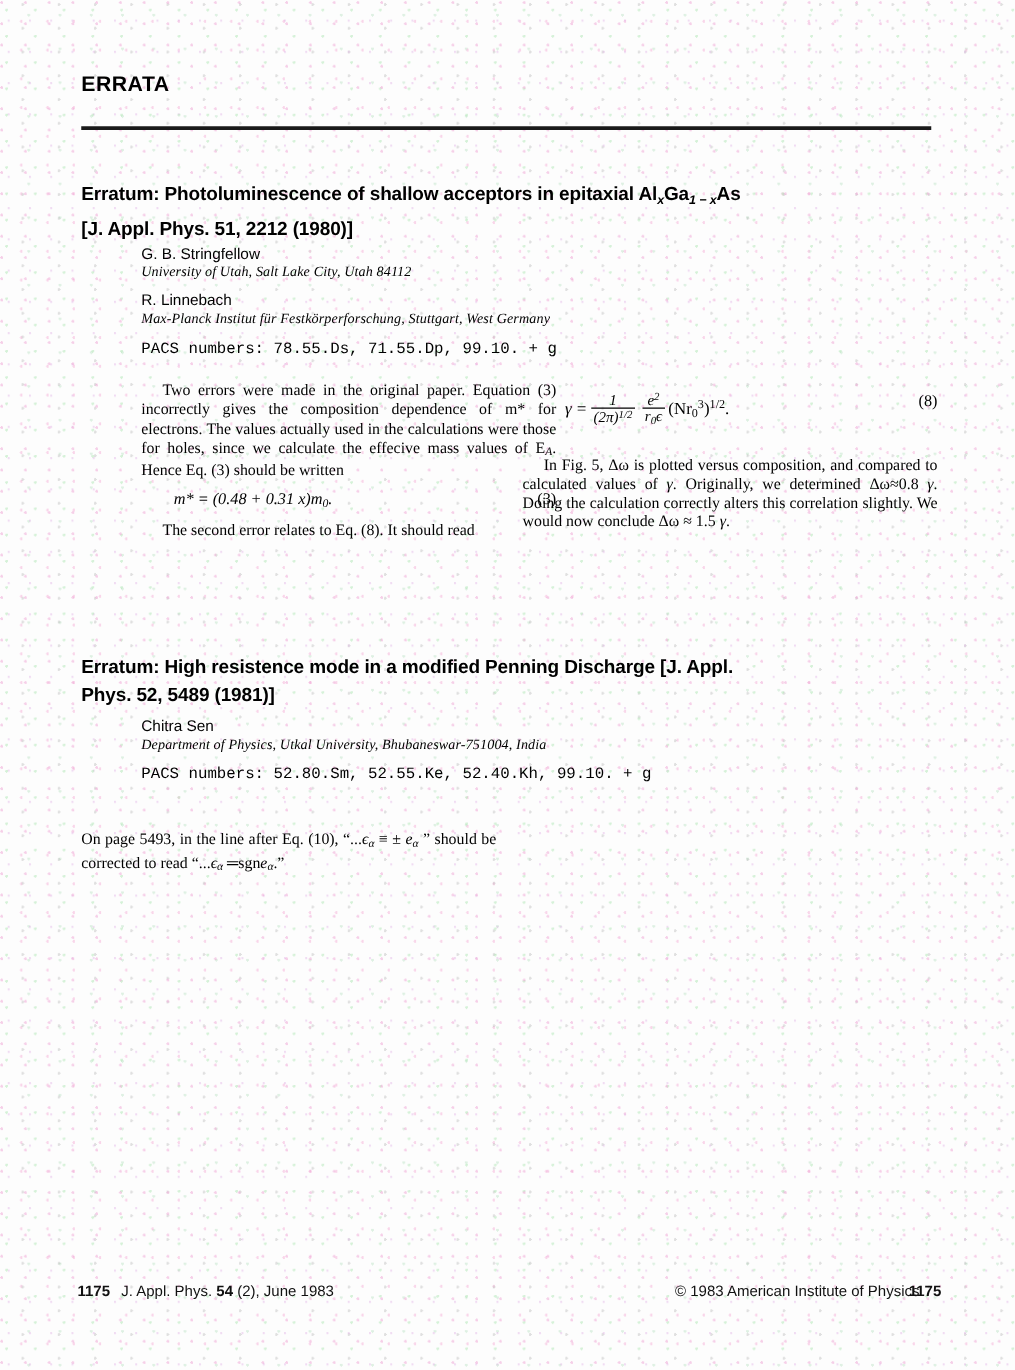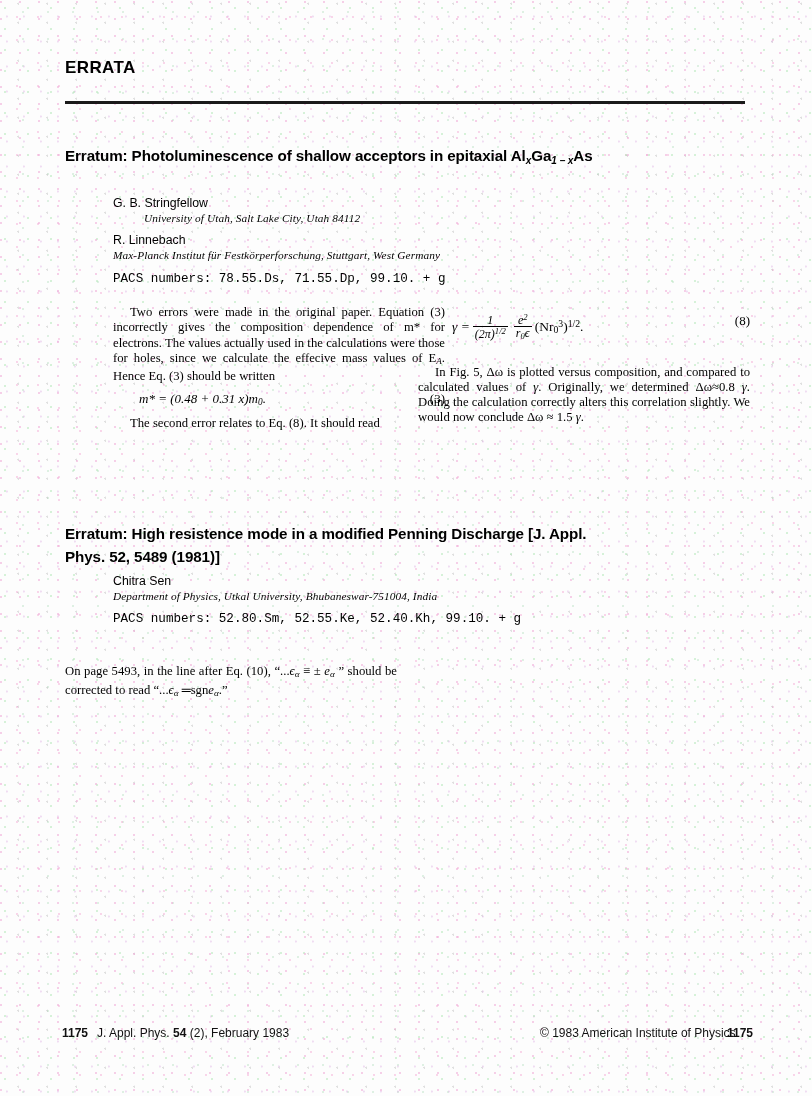--- a/index.html
+++ b/index.html
@@ -167,24 +167,25 @@
 
 <div id="content">
 
   <div id="errata-head">ERRATA</div>
   <div id="masthead-rule"></div>
 
   <div class="article">
 
     <div class="art-title" style="top:144px;">
       <span>Erratum: Photoluminescence of shallow acceptors in epitaxial Al</span><sub>x</sub><span>Ga</span><sub>1 − x</sub><span>As</span><br>
+      <span>[J. Appl. Phys. 51, 2212 (1980)]</span>
     </div>
 
     <div class="author" style="top:196px;">G. B. Stringfellow</div>
-    <div class="affil" style="top:212px;margin-left:31px;">University of Utah, Salt Lake City, Utah 84112</div>
+    <div class="affil" style="top:212px;">University of Utah, Salt Lake City, Utah 84112</div>
 
     <div class="author" style="top:233px;text-align:right;">R. Linnebach</div>
     <div class="affil" style="top:249px;">Max-Planck Institut für Festkörperforschung, Stuttgart, West Germany</div>
 
     <div class="pacs" style="top:272px;">PACS numbers: 78.55.Ds, 71.55.Dp, 99.10. + g</div>
 
     <div class="col" style="left:65px; top:305px; width:332px;margin-left:48px;">
       <p class="indent"><span>Two errors were made in the original paper. Equation (3) incorrectly gives the composition dependence of m* for electrons. The values actually used in the calculations were those for holes, since we calculate the effecive mass values of E</span><sub><i>A</i></sub><span>. Hence Eq. (3) should be written</span></p>
 
       <div class="eqline">
@@ -218,17 +219,17 @@
 
     <div class="pacs" style="top:612px;">PACS numbers: 52.80.Sm, 52.55.Ke, 52.40.Kh, 99.10. + g</div>
 
     <div id="note2">
       <span>On page 5493, in the line after Eq. (10), “...</span><i>ϵ</i><sub><i>α</i></sub><span> ≡ ± </span><i>e</i><sub><i>α</i></sub><span> ”</span>
       <span>should be corrected to read “...</span><i>ϵ</i><sub><i>α</i></sub><span> ═sgn</span><i>e</i><sub><i>α</i></sub><span>.”</span>
     </div>
   </div>
 
   <div class="footer-txt" id="foot-page-left">1175</div>
-  <div class="footer-txt" id="foot-journal"><span>J. Appl. Phys. </span><b>54</b><span> (2), February 1983</span></div>
+  <div class="footer-txt" id="foot-journal"><span>J. Appl. Phys. </span><b>54</b><span> (2), June 1983</span></div>
   <div class="footer-txt" id="foot-copy">© 1983 American Institute of Physics</div>
   <div class="footer-txt" id="foot-page-right">1175</div>
 
 </div>
 
 </body></html>

